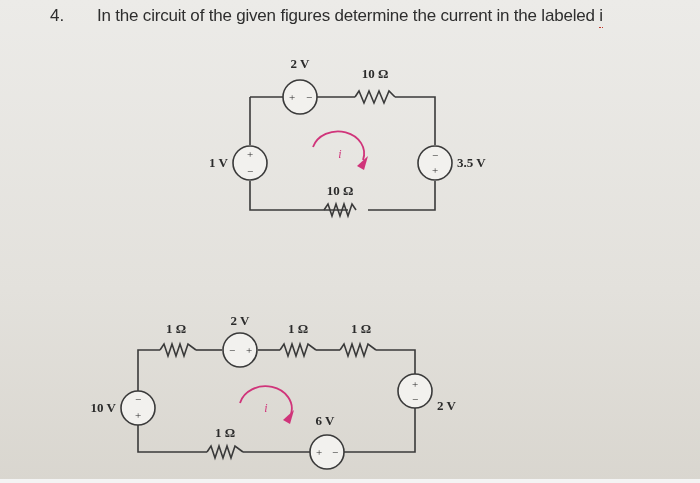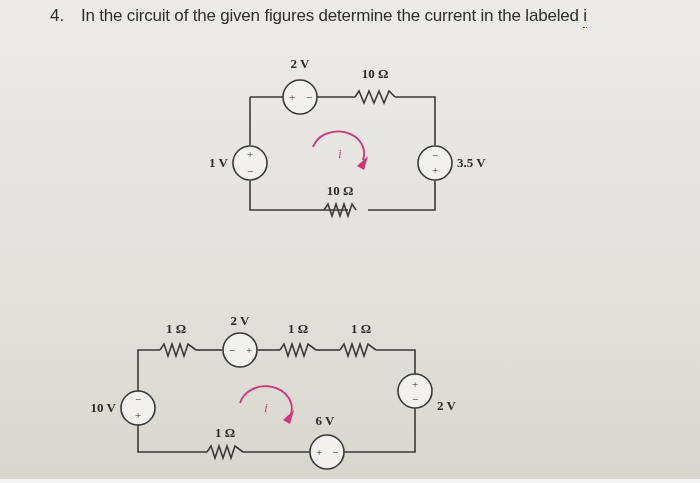--- a/index.html
+++ b/index.html
@@ -8,21 +8,21 @@
     background: linear-gradient(180deg, #ecebe8 0%, #e3e1dc 60%, #d9d6cf 100%);
     position:relative;
     font-family: "Liberation Sans", sans-serif;
   }
   .q-num {
     position:absolute; left:50px; top:6px;
     font-size:17px; color:#2e2e2e;
     font-family: "Liberation Sans", sans-serif;
   }
   .q-text {
-    position:absolute; left:81px; top:6px;
+    position:absolute; left:97px; top:6px;
     font-size:17px; color:#2e2e2e; letter-spacing:-0.2px;
     font-family: "Liberation Sans", sans-serif;
   }
   .q-var { position:relative; }
   .q-var::after {
     content:""; position:absolute; left:0; right:0; bottom:-3px;
     border-bottom:1.5px dotted #c0392b;
   }
   svg.circuit { position:absolute; left:0; top:0; }
   svg text { font-family: "Liberation Serif", serif; fill:#2b2b2b; }

